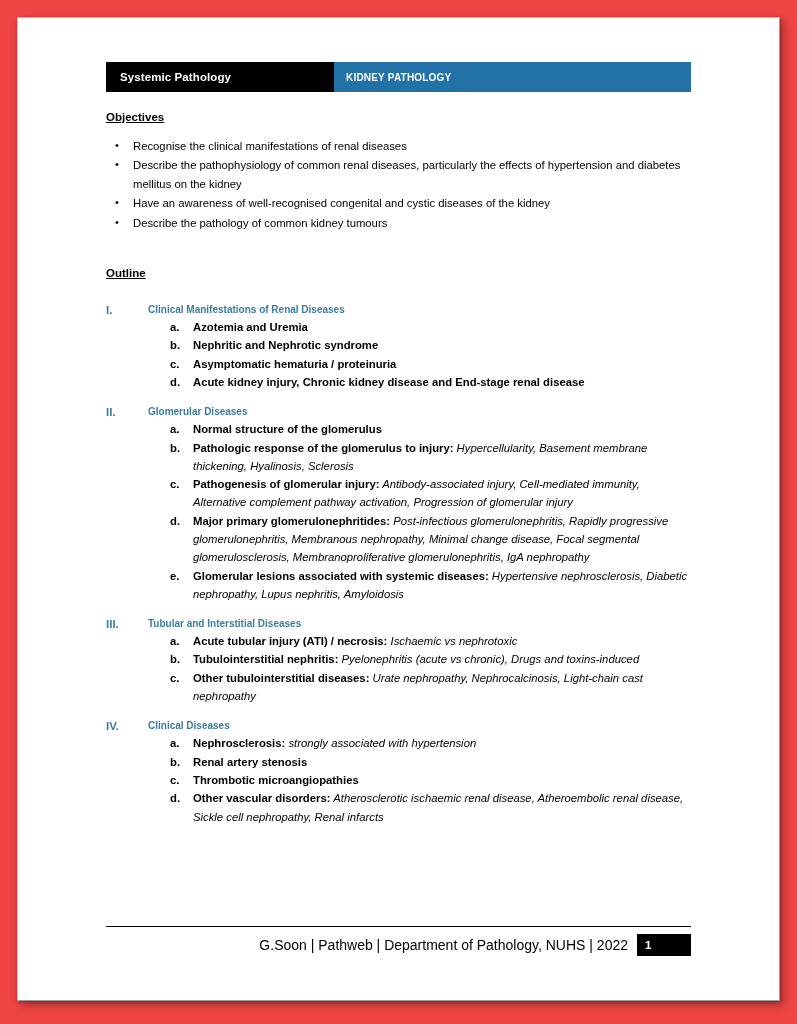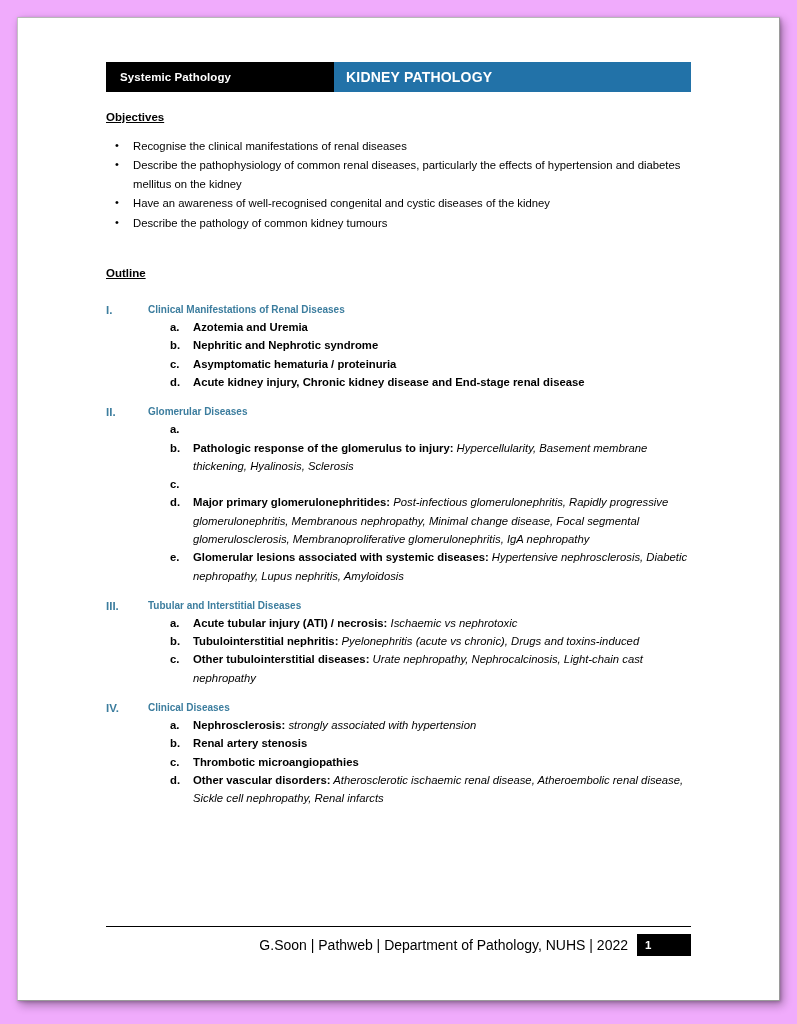--- a/index.html
+++ b/index.html
@@ -11,21 +11,21 @@
     height: 1024px;
     background: #ffffff;
     font-family: "Liberation Sans", sans-serif;
     overflow: hidden;
   }
   #page-shadow-wrap {
     position: absolute;
     left: 0; top: 0;
     width: 797px;
     height: 1024px;
-    background: #f0abfc;
+    background: #ef4444;
   }
   .page {
     position: absolute;
     left: 17px;
     top: 17px;
     width: 763px;
     height: 984px;
     background: #ffffff;
     border-top: 1px solid #b8b8b8;
     border-left: 1px solid #c4c4c4;
@@ -65,21 +65,21 @@
   .banner-right {
     background: #2272a8;
     flex: 1;
     display: flex;
     align-items: center;
     padding-left: 12px;
     box-sizing: border-box;
   }
   .banner-right span {
     color: #ffffff;
-    font-size: 14px;
+    font-size: 10px;
     font-weight: bold;
     letter-spacing: 0.2px;
   }
 
   
   .sec-heading {
     font-size: 11.5px;
     font-weight: bold;
     color: #000000;
     text-decoration: underline;
@@ -268,27 +268,29 @@
       </div>
 
       <div class="section">
         <div class="section-title-row">
           <div class="roman">II.</div>
           <div class="section-title">Glomerular Diseases</div>
         </div>
         <ul class="sub-list">
           <li class="sub-item">
             <span class="sub-letter">a.</span>
+            <span class="sub-text"><span class="lbl">Normal structure of the glomerulus</span><span class="det"></span></span>
           </li>
           <li class="sub-item">
             <span class="sub-letter">b.</span>
             <span class="sub-text"><span class="lbl">Pathologic response of the glomerulus to injury:</span><span class="det"> Hypercellularity, Basement membrane thickening, Hyalinosis, Sclerosis</span></span>
           </li>
           <li class="sub-item">
             <span class="sub-letter">c.</span>
+            <span class="sub-text"><span class="lbl">Pathogenesis of glomerular injury:</span><span class="det"> Antibody-associated injury, Cell-mediated immunity, Alternative complement pathway activation, Progression of glomerular injury</span></span>
           </li>
           <li class="sub-item">
             <span class="sub-letter">d.</span>
             <span class="sub-text"><span class="lbl">Major primary glomerulonephritides:</span><span class="det"> Post-infectious glomerulonephritis, Rapidly progressive glomerulonephritis, Membranous nephropathy, Minimal change disease, Focal segmental glomerulosclerosis, Membranoproliferative glomerulonephritis, IgA nephropathy</span></span>
           </li>
           <li class="sub-item">
             <span class="sub-letter">e.</span>
             <span class="sub-text"><span class="lbl">Glomerular lesions associated with systemic diseases:</span><span class="det"> Hypertensive nephrosclerosis, Diabetic nephropathy, Lupus nephritis, Amyloidosis</span></span>
           </li>
         </ul>

